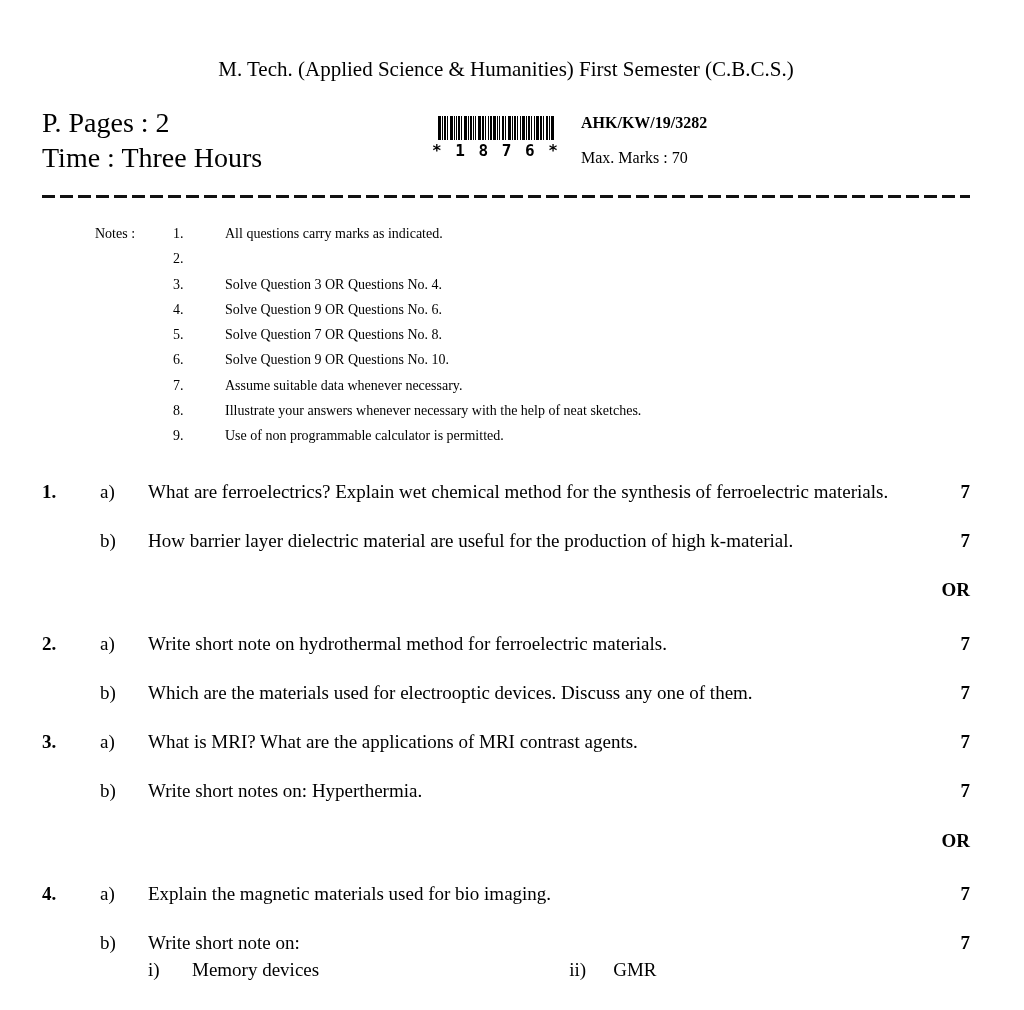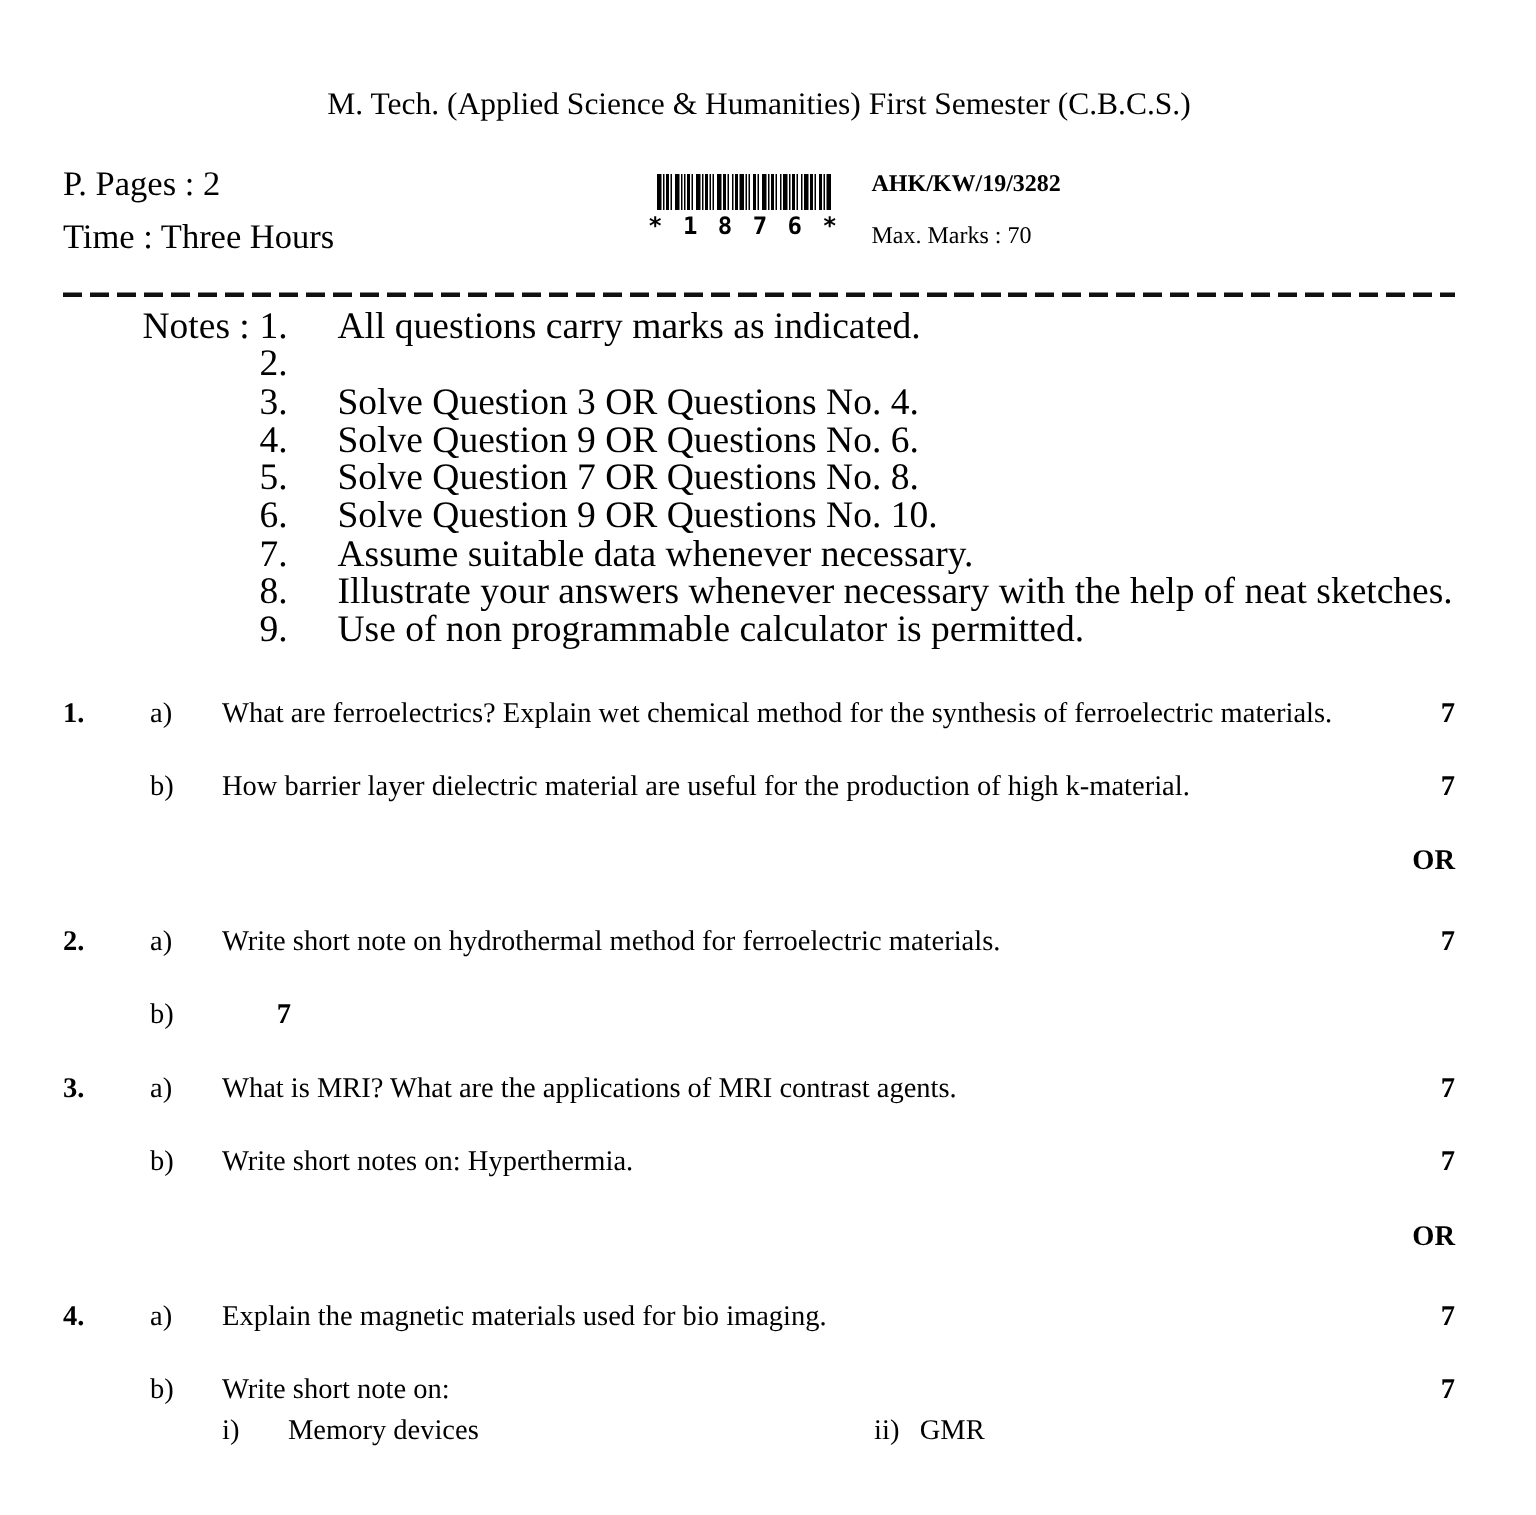--- a/index.html
+++ b/index.html
@@ -16,55 +16,55 @@
   .title-block{text-align:center;}
   .title-line1{font-size:21px;line-height:26px;}
   .title-line2{font-size:23px;line-height:30px;font-weight:bold;}
   
   .info{
     margin-top:30px;
     display:grid;
     grid-template-columns:1fr 150px 1fr;
     align-items:start;
   }
-  .info-left{font-size:23px;line-height:22px;}
+  .info-left{font-size:28px;line-height:22px;}
   .info-left .row2{margin-top:13px;}
   .info-center{display:flex;flex-direction:column;align-items:center;transform:translateX(-10px);margin-top:4px;}
   .barcode-digits{
     font-family:"DejaVu Sans Mono", monospace;
     font-size:16px;font-weight:bold;letter-spacing:2px;margin-top:1px;
   }
   .info-right{text-align:left;font-size:16px;line-height:22px;}
   .info-right .code{font-weight:bold;}
   .info-right .row2{margin-top:13px;font-weight:normal;}
   
   .separator{
     margin-top:26px;height:3px;
     background:repeating-linear-gradient(90deg,#111 0 13px,transparent 13px 18px);
   }
   
-  .notes{margin-top:7px;margin-left:53px;font-size:25px;line-height:25.3px;}
+  .notes{margin-top:23px;margin-left:53px;font-size:14px;line-height:25.3px;}
   .notes-row{display:flex;}
   .notes-label{width:78px;flex:0 0 78px;}
   .note-num{width:52px;flex:0 0 52px;}
   .note-text{flex:1;}
   
   .questions{margin-top:30px;font-size:19px;line-height:25.3px;}
   .part-row{display:flex;margin-bottom:24px;}
   .q-num{width:58px;flex:0 0 58px;font-weight:bold;}
   .q-letter{width:48px;flex:0 0 48px;}
   .q-text{flex:1;padding-right:14px;}
   .q-marks{width:46px;flex:0 0 46px;text-align:right;font-weight:bold;}
   .or-row{
     text-align:right;font-weight:bold;
     margin:2px 0 28px 48px;
   }
   .sub-row{display:flex;margin-top:1px;}
   .sub-group1{display:flex;}
-  .sub-group2{display:flex;margin-left:250px;text-align:center;}
+  .sub-group2{display:flex;margin-left:250px;}
   .sub-label{width:44px;flex:0 0 44px;}
 </style>
 </head>
 <body>
 
 <div class="page">
 
   <div class="title-block">
     <div class="title-line1">M. Tech. (Applied Science &amp; Humanities) First Semester (C.B.C.S.)</div>
   </div>
@@ -193,20 +193,21 @@
 
     <div class="part-row">
       <div class="q-num">2.</div>
       <div class="q-letter">a)</div>
       <div class="q-text">Write short note on hydrothermal method for ferroelectric materials.</div>
       <div class="q-marks">7</div>
     </div>
     <div class="part-row">
       <div class="q-num"></div>
       <div class="q-letter">b)</div>
+      <div class="q-text">Which are the materials used for electrooptic devices. Discuss any one of them.</div>
       <div class="q-marks">7</div>
     </div>
 
     <div class="part-row">
       <div class="q-num">3.</div>
       <div class="q-letter">a)</div>
       <div class="q-text">What is MRI? What are the applications of MRI contrast agents.</div>
       <div class="q-marks">7</div>
     </div>
     <div class="part-row">

